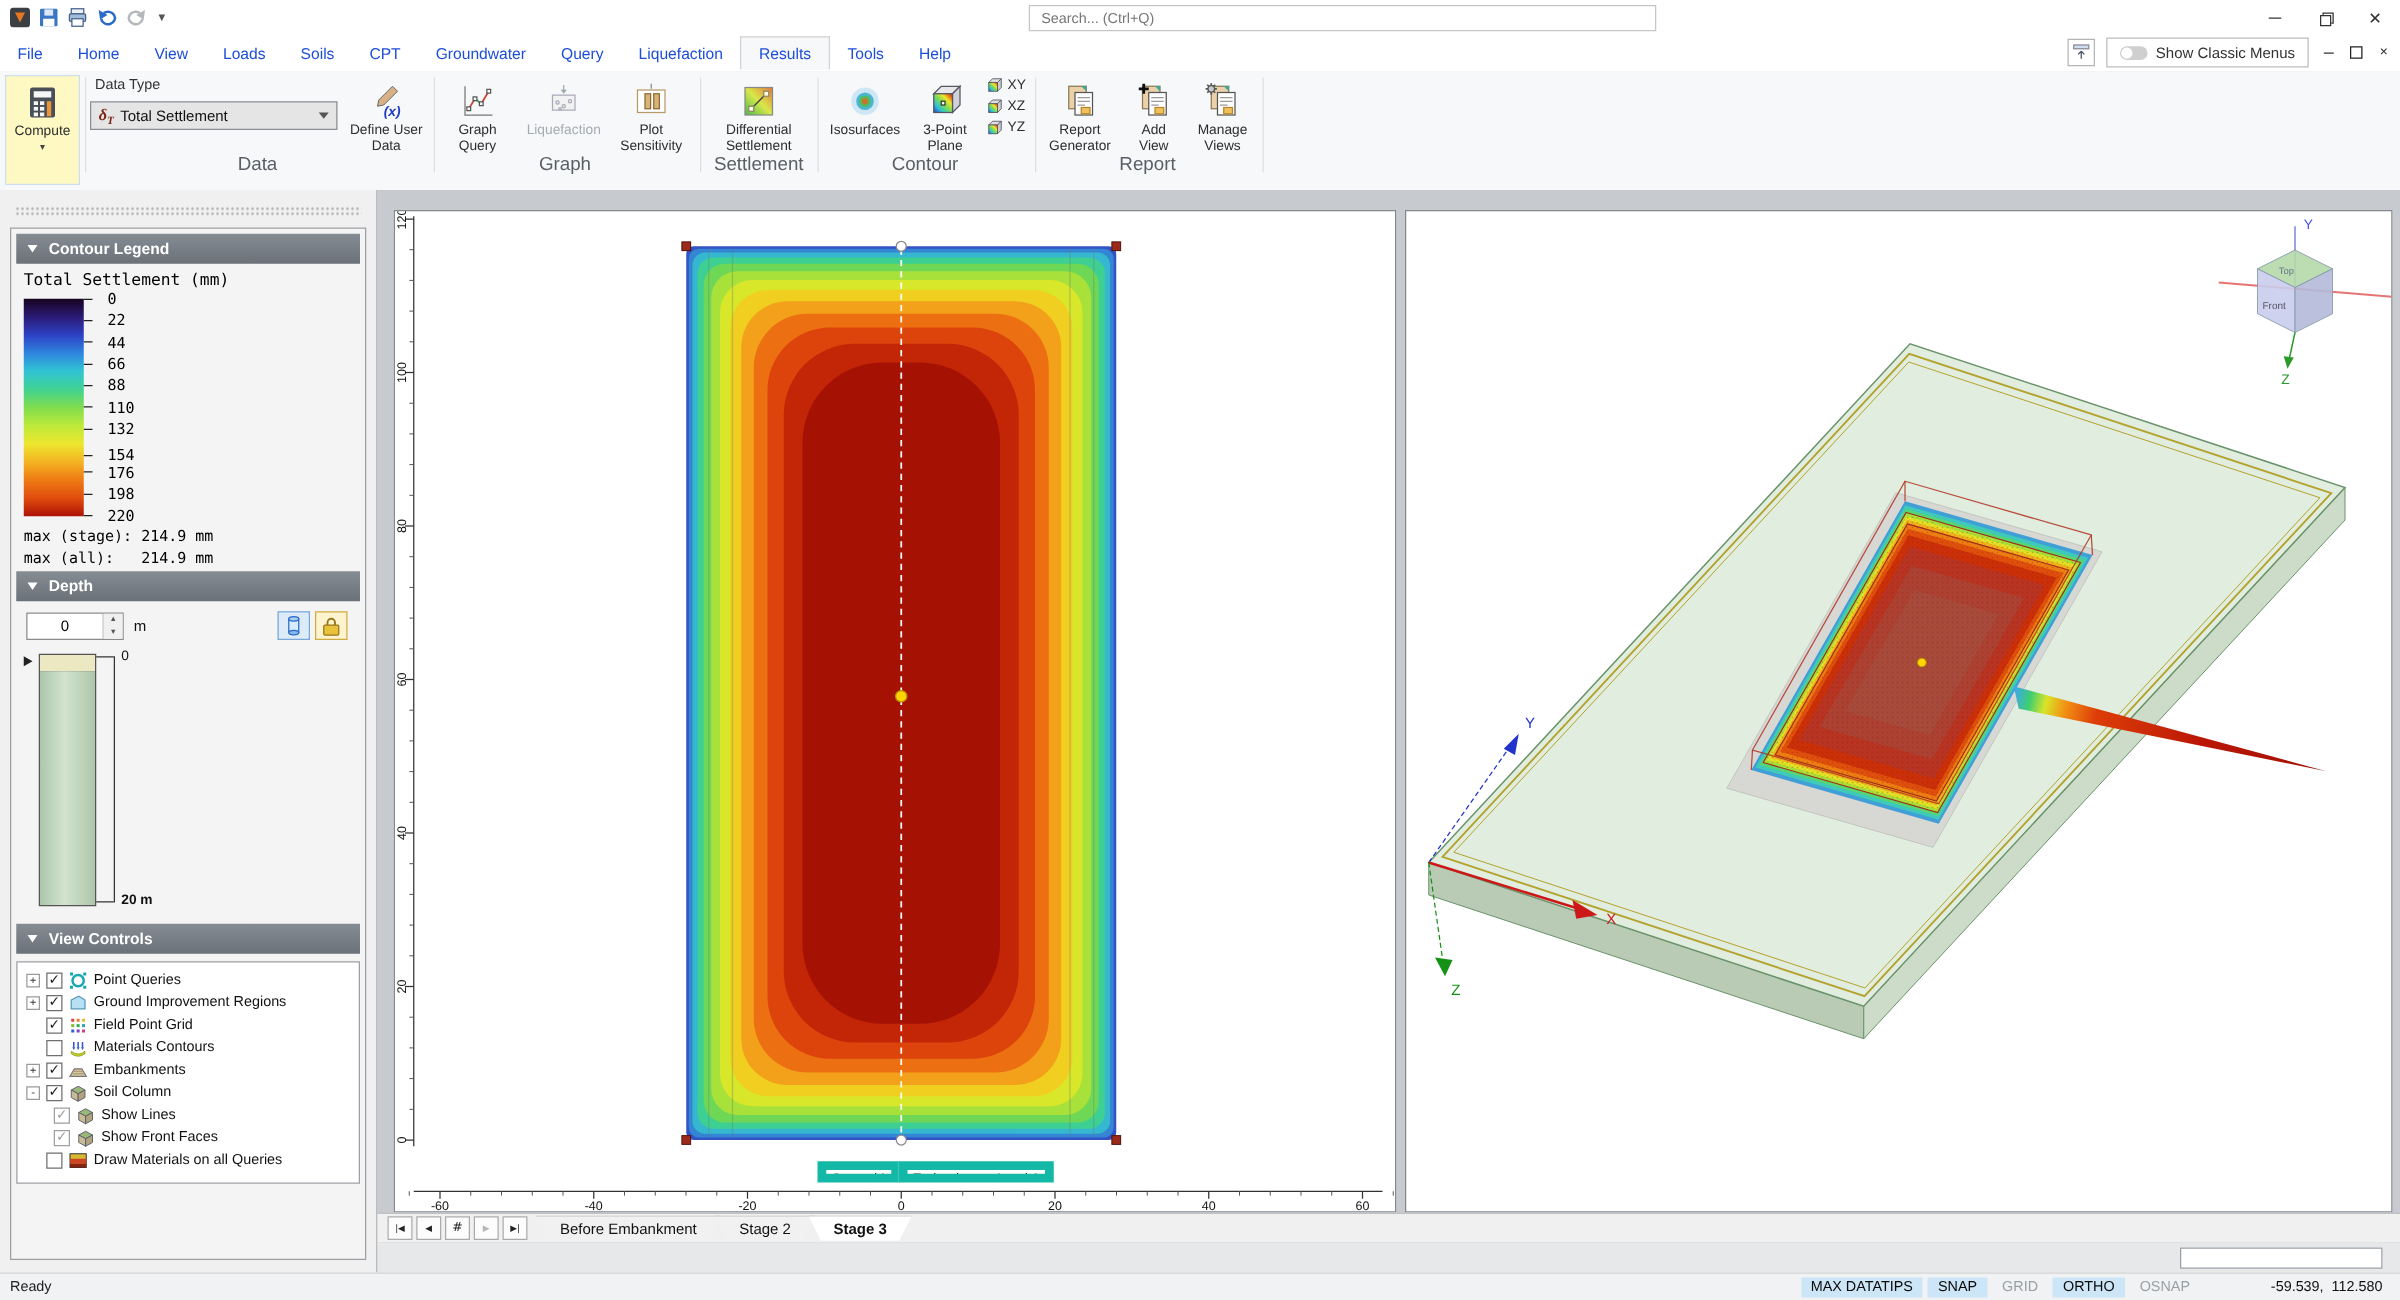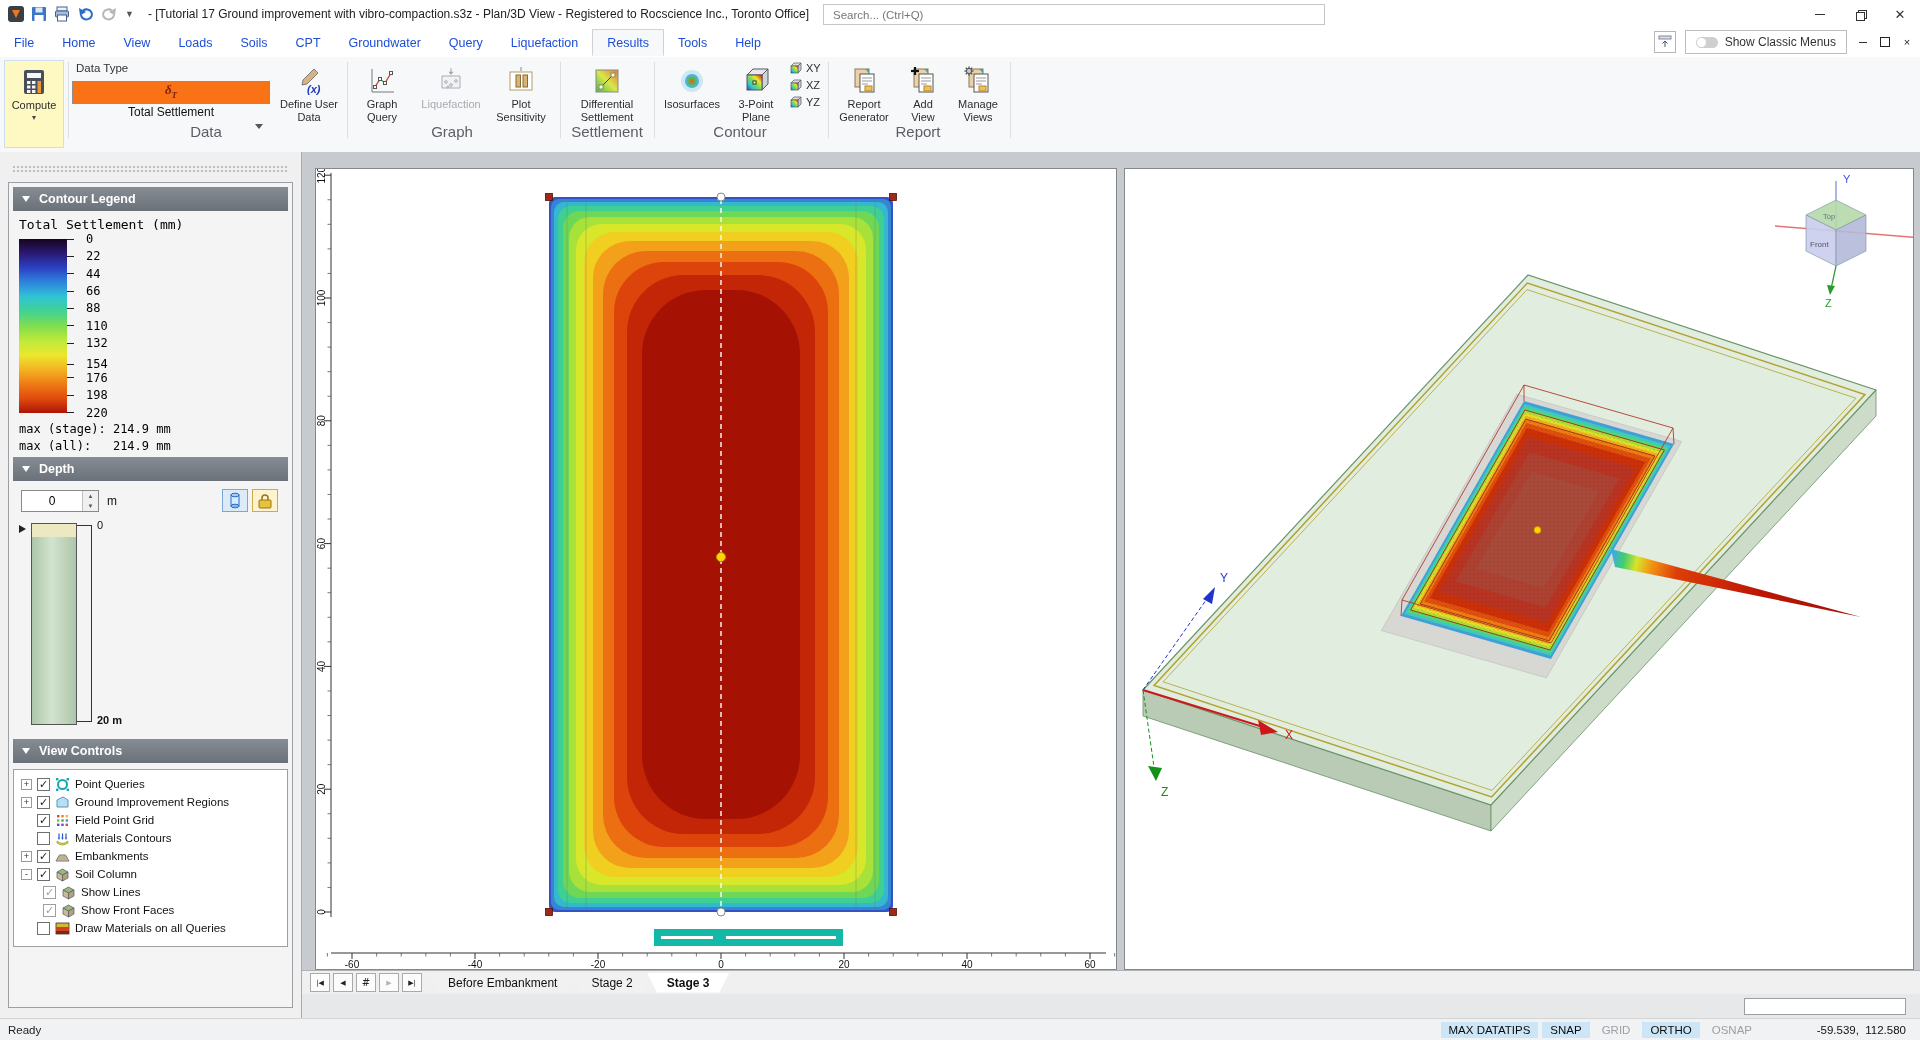--- a/index.html
+++ b/index.html
@@ -35,21 +35,21 @@
   
   .ribbon{position:absolute;top:57px;left:0;right:0;height:95px;background:#f7f8f9;border-bottom:1px solid #d8d8d8;}
   .rsep{position:absolute;top:5px;width:1px;height:76px;background:#dddfe3;}
   .rbtn{position:absolute;top:3px;text-align:center;font-size:11px;color:#2d2d2d;line-height:12.5px;}
   .rbtn .ric{height:36px;display:flex;align-items:flex-end;justify-content:center;margin-bottom:2px;}
   .rbtn.disabled{color:#a5abb2;}
   .rgl{position:absolute;top:66px;font-size:15px;color:#5a5f66;text-align:center;}
   .compute-btn{left:4px;width:58px;border:1px solid #cfdeee;background:#fef9c3;height:86px;}
   .compute-caret{font-size:8px;color:#444;}
   .dt-caption{position:absolute;left:76px;top:5px;font-size:11.5px;color:#333;}
-  .dt-field{position:absolute;left:72px;top:24px;width:198px;height:23px;border:1px solid #8a8f96;background:#f97316;display:flex;align-items:center;padding:0 6px;gap:5px;box-sizing:border-box;flex-direction:column;}
+  .dt-field{position:absolute;left:72px;top:24px;width:198px;height:23px;border:1px solid #8a8f96;background:#e5e5e5;display:flex;align-items:center;padding:0 6px;gap:5px;box-sizing:border-box;}
   .dt-delta{font-family:"Liberation Serif",serif;font-style:italic;font-weight:bold;color:#7a2410;font-size:13px;}
   .dt-delta sub{font-size:9px;}
   .dt-value{font-size:12px;color:#111;}
   .dt-chevron{margin-left:auto;width:0;height:0;border-left:4px solid transparent;border-right:4px solid transparent;border-top:5px solid #555;}
   .planes-stack{position:absolute;left:788px;top:4px;display:flex;flex-direction:column;gap:3px;}
   .plane-item{display:flex;align-items:center;gap:3px;font-size:11px;color:#2d2d2d;}
   
   .workbg{position:absolute;left:302px;top:152px;width:1618px;height:866px;background:#c7cacf;}
   .left-panel{position:absolute;left:0;top:152px;width:302px;height:866px;background:#f0f0f0;border-right:1px solid #a8abaf;box-sizing:border-box;}
   .grip{position:absolute;left:12px;right:12px;top:13px;height:8px;background-image:radial-gradient(#bdbdbd 1px,transparent 1.2px);background-size:4px 4px;}
@@ -181,21 +181,20 @@
           </svg>
         </span>
       <span>
           <svg width="17" height="16">
             <path d="M13 9 a5.5 5 0 1 1 -2 -4.5" fill="none" stroke="#b4b8bc" stroke-width="2"></path>
             <polygon points="15,2 14,9.5 8,6" fill="#b4b8bc"></polygon>
           </svg>
         </span>
       <span class="qat-caret">▼</span>
     </div>
-    <div class="tb-title">- [Tutorial 17 Ground improvement with vibro-compaction.s3z - Plan/3D View - Registered to Rocscience Inc., Toronto Office]</div>
     <input class="tb-search" placeholder="Search... (Ctrl+Q)" style="">
     <div class="winbtns">
       <span class="winbtn">
           <span class="glyph-min"></span>
         </span>
       <span class="winbtn">
           <span class="glyph-restore">
             <i class="f"></i>
             <i class="b"></i>
           </span>

